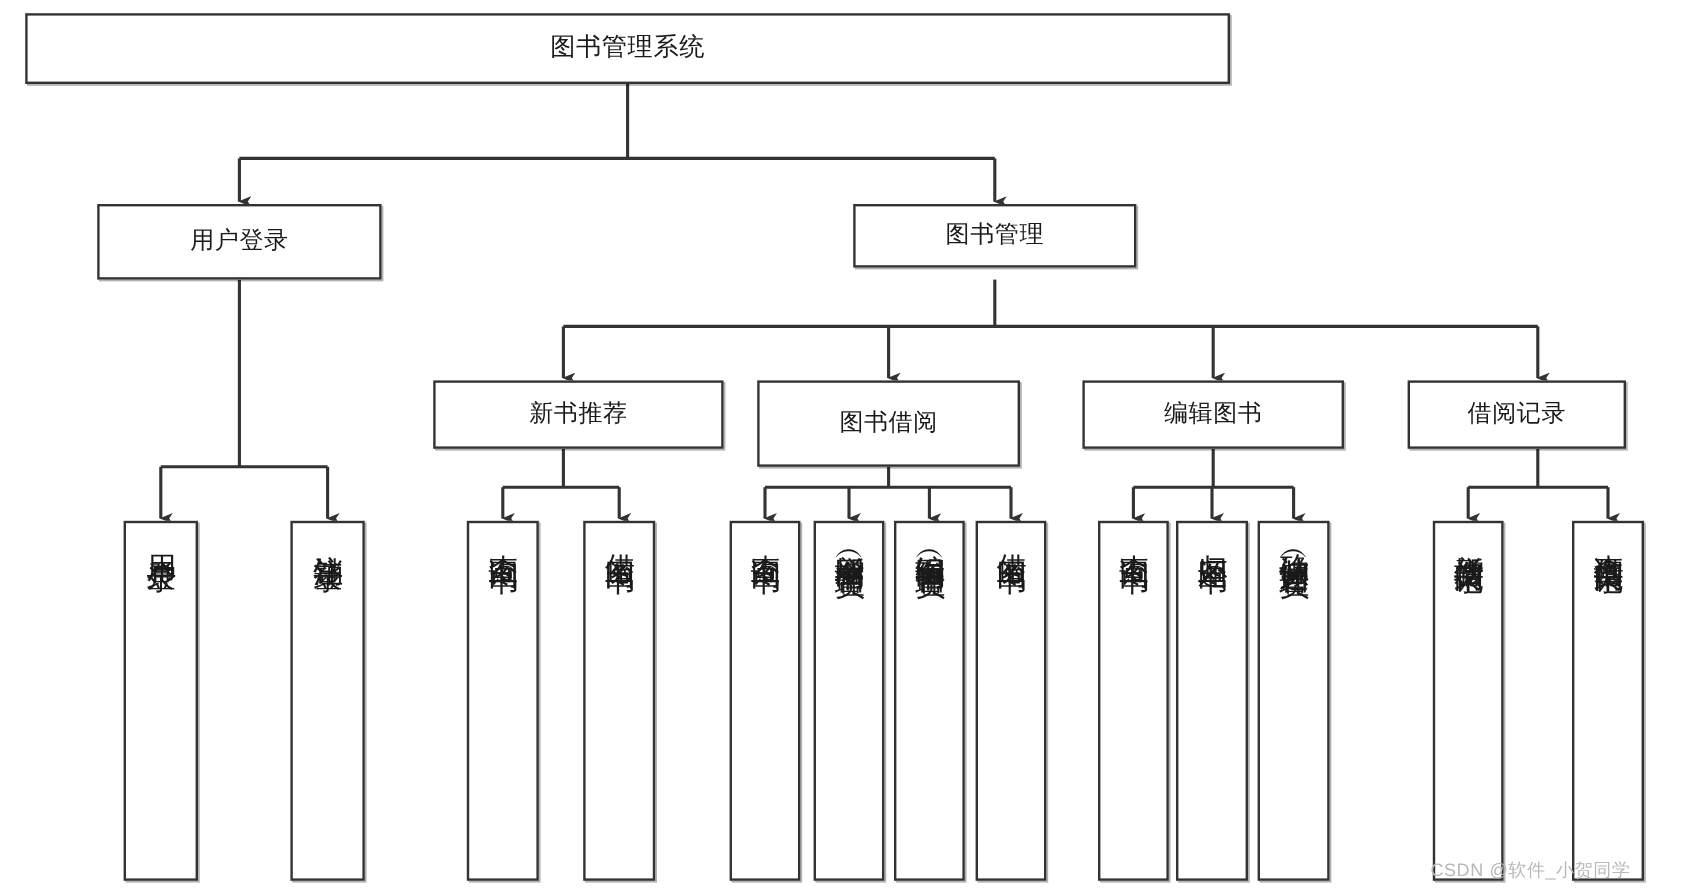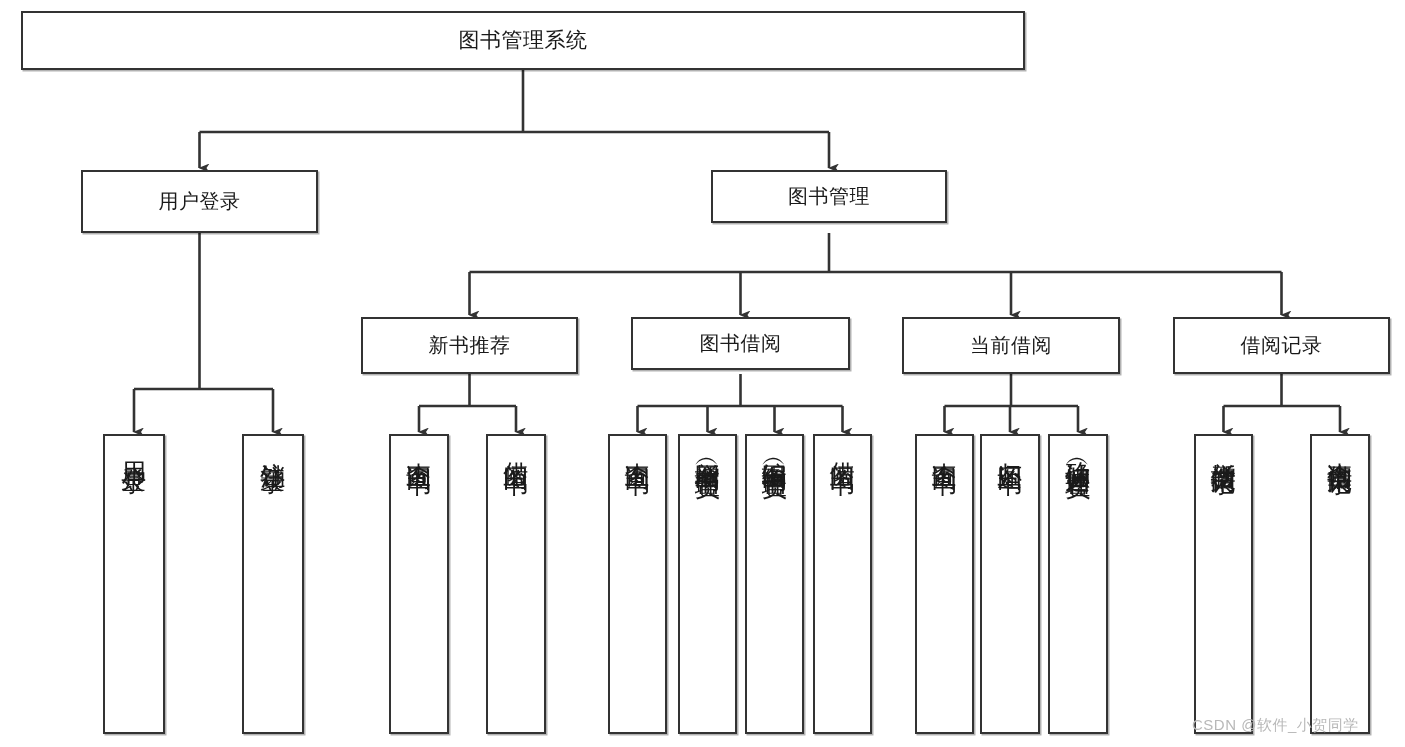--- a/index.html
+++ b/index.html
@@ -135,30 +135,30 @@
   <div id="nodes-layer">
       <div class="node level-1" style="left: 21px; top: 11px; width: 1004px; height: 59px;">
         <span class="node-label">图书管理系统</span>
       </div>
       <div class="node level-2" style="left: 81px; top: 170px; width: 237px; height: 63px;">
         <span class="node-label">用户登录</span>
       </div>
       <div class="node level-2" style="left: 711px; top: 170px; width: 236px; height: 53px;">
         <span class="node-label">图书管理</span>
       </div>
-      <div class="node level-3" style="left: 361px; top: 317px; width: 217px; height: 57px;">
+      <div class="node level-3" style="left: 361px; top: 317px; width: 242px; height: 57px;">
         <span class="node-label">新书推荐</span>
       </div>
-      <div class="node level-3" style="left: 631px; top: 317px; width: 219px; height: 53px;">
+      <div class="node level-3" style="left: 631px; top: 317px; width: 219px; height: 72px;">
         <span class="node-label">图书借阅</span>
       </div>
       <div class="node level-3" style="left: 902px; top: 317px; width: 218px; height: 57px;">
-        <span class="node-label">当前借阅</span>
-      </div>
-      <div class="node level-3" style="left: 1173px; top: 317px; width: 217px; height: 57px;">
+        <span class="node-label">编辑图书</span>
+      </div>
+      <div class="node level-3" style="left: 1173px; top: 317px; width: 182px; height: 57px;">
         <span class="node-label">借阅记录</span>
       </div>
       <div class="node level-4" style="left: 103px; top: 434px; width: 62px; height: 300px;">
         <span class="node-label">用户登录</span>
       </div>
       <div class="node level-4" style="left: 242px; top: 434px; width: 62px; height: 300px;">
         <span class="node-label">注销登录</span>
       </div>
       <div class="node level-4" style="left: 389px; top: 434px; width: 60px; height: 300px;">
         <span class="node-label">查询图书</span>

